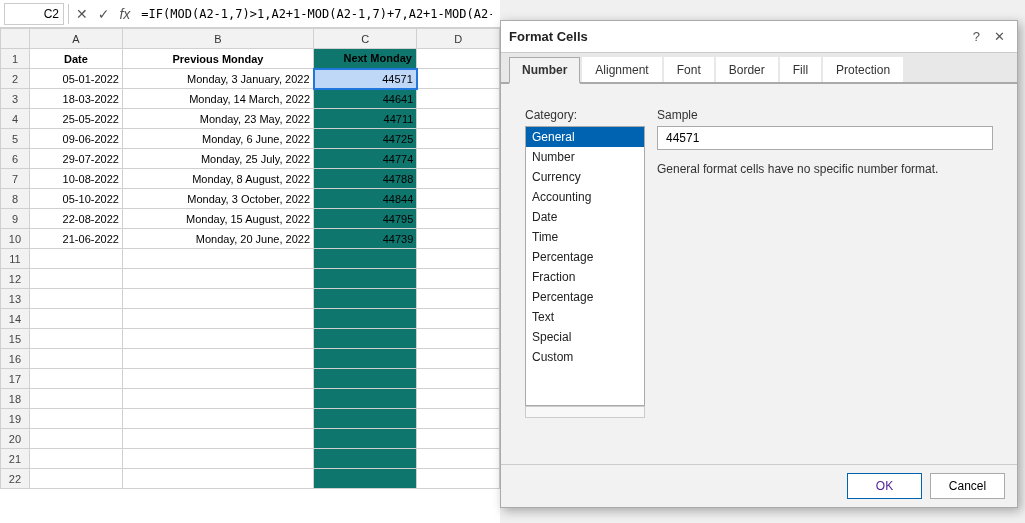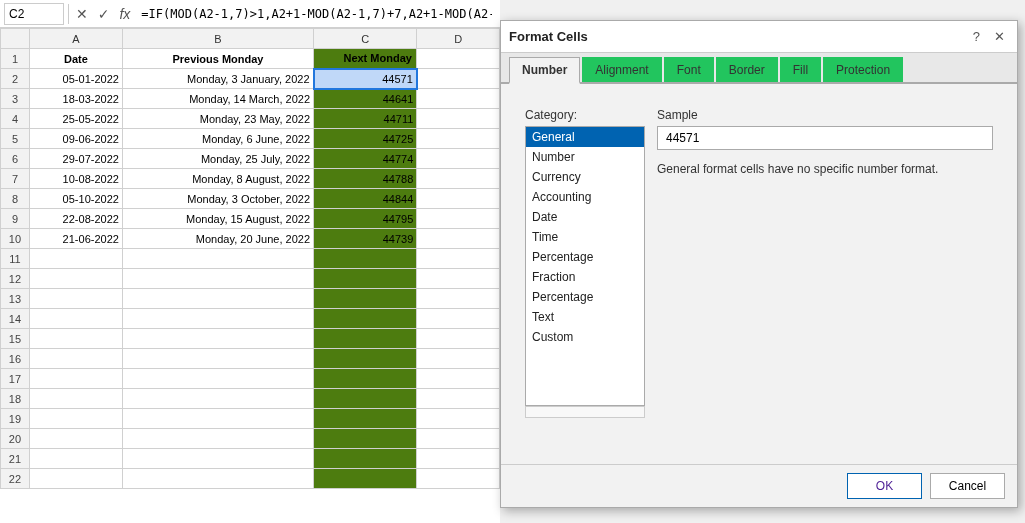--- a/index.html
+++ b/index.html
@@ -30,21 +30,21 @@
       background: white;
       padding: 0 4px;
       gap: 4px;
     }
     .cell-ref-box {
       width: 60px;
       height: 22px;
       border: 1px solid #ccc;
       padding: 2px 4px;
       font-size: 12px;
-      text-align: left;
+      text-align: right;
     }
     .formula-bar-divider {
       width: 1px;
       height: 20px;
       background: #ccc;
     }
     .formula-btn {
       font-size: 14px;
       cursor: pointer;
       color: #555;
@@ -102,21 +102,21 @@
     table.grid td.selected {
       background: #cce5ff;
       border: 2px solid #2277dd;
     }
     
     table.grid th.col-selected {
       background: #ddeeff;
       font-weight: bold;
     }
     table.grid td.col-c {
-      background: #4d7c0f;
+      background: #0f766e;
       padding-left: 28px;
     }
     table.grid td.selected {
       background: #c0d8f8;
     }
 
     
     .col-rn { width: 28px; }
     .col-a { width: 90px; }
     .col-b { width: 185px; }
@@ -183,21 +183,21 @@
       padding: 0 8px;
     }
     .dialog-tab {
       padding: 5px 12px;
       font-size: 12px;
       cursor: pointer;
       border: 1px solid transparent;
       border-bottom: none;
       margin-right: 2px;
       margin-top: 4px;
-      background: #22c55e;
+      background: #ffffff;
       color: #333;
     }
     .dialog-tab.active {
       background: #f2f2f2;
       border: 1px solid #aaa;
       border-bottom: 2px solid #f2f2f2;
       margin-bottom: -2px;
       font-weight: bold;
     }
 
@@ -520,20 +520,21 @@
           <div class="category-item active">General</div>
           <div class="category-item">Number</div>
           <div class="category-item">Currency</div>
           <div class="category-item">Accounting</div>
           <div class="category-item">Date</div>
           <div class="category-item">Time</div>
           <div class="category-item">Percentage</div>
           <div class="category-item">Fraction</div>
           <div class="category-item">Percentage</div>
           <div class="category-item">Text</div>
+          <div class="category-item">Special</div>
           <div class="category-item">Custom</div>
         </div>
         <div class="scrollbar-indicator"></div>
       </div>
 
       <div class="right-panel">
         <div class="sample-label">Sample</div>
         <div class="sample-value-box">44571</div>
         <div class="description-text">General format cells have no specific number format.</div>
       </div>

